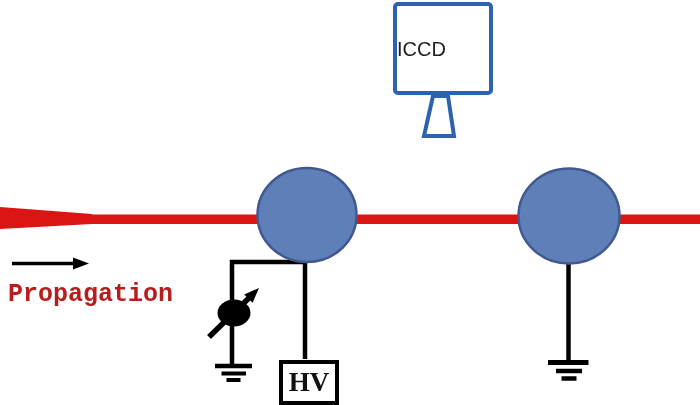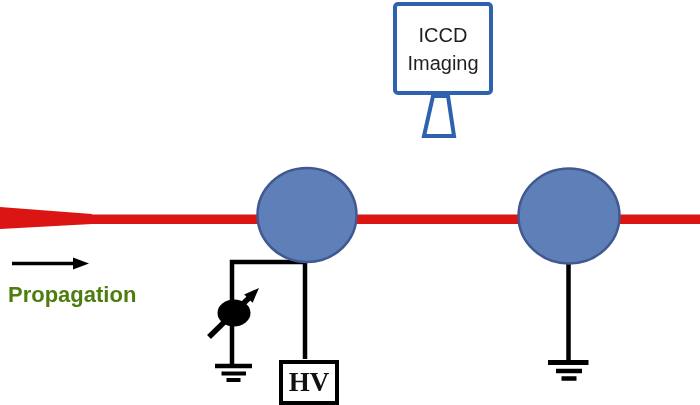--- a/index.html
+++ b/index.html
@@ -16,35 +16,35 @@
   .sphere { fill:var(--sphere-fill,#5F7FB9); stroke:var(--sphere-stroke,#41598F); stroke-width:2.5; }
   .ground { stroke:var(--wire-black,#000000); fill:none; }
   .lens   { fill:#ffffff; stroke:var(--camera-blue,#2E61AE); stroke-width:4; stroke-linejoin:miter; }
   .black-fill { fill:var(--wire-black,#000000); }
   .prop-arrow { stroke:var(--wire-black,#000000); stroke-width:3.5; }
 
   .camera-box {
     position:absolute; left:393px; top:2px; width:100px; height:93px;
     box-sizing:border-box; border:4.5px solid var(--camera-blue,#2E61AE);
     border-radius:5px; background:#ffffff;
-    display:flex; flex-direction:column; justify-content:center; align-items:center;
+    display:flex; flex-direction:row; justify-content:flex-start; align-items:center;
     text-align:center; font-size:20px; line-height:28px;
     color:var(--text-black,#1F1F1F);
   }
   .hv-box {
     position:absolute; left:279px; top:360px; width:60px; height:45px;
     box-sizing:border-box; border:4.5px solid var(--wire-black,#000000);
     background:#ffffff; display:flex; align-items:center; justify-content:center;
     font-family:"Liberation Serif", serif; font-weight:bold; font-size:27px;
     color:#111111;
   }
   .prop-label {
     position:absolute; left:8px; top:281px;
-    font-family:Liberation Sans, sans-serif; font-weight:bold;
-    font-size:22px; line-height:28px; color:#4d7c0f;
+    font-family:Liberation Mono, monospace; font-weight:bold;
+    font-size:25px; line-height:28px; color:#b91c1c;
   }
 </style>
 </head>
 <body>
 
 <div class="stage">
 
   <svg class="svg-layer" width="700" height="405" viewBox="0 0 700 405">
 
     <polygon class="beam" points="0,207 92,214 92,224 0,229"></polygon>
@@ -74,21 +74,20 @@
     <ellipse class="sphere" cx="569" cy="216" rx="50.5" ry="47.5"></ellipse>
 
     <polygon class="lens" points="433,96 448,96 454,136 424,136"></polygon>
 
     <line class="prop-arrow" x1="12" y1="263.5" x2="76" y2="263.5"></line>
     <polygon class="black-fill" points="89,263.5 73,257.5 73,269.5"></polygon>
   </svg>
 
   <div class="camera-box">
     <span>ICCD</span>
-    <span>Imaging</span>
   </div>
 
   <div class="hv-box">
     <span>HV</span>
   </div>
 
   <div class="prop-label">
     <div>Propagation</div>
   </div>
 

